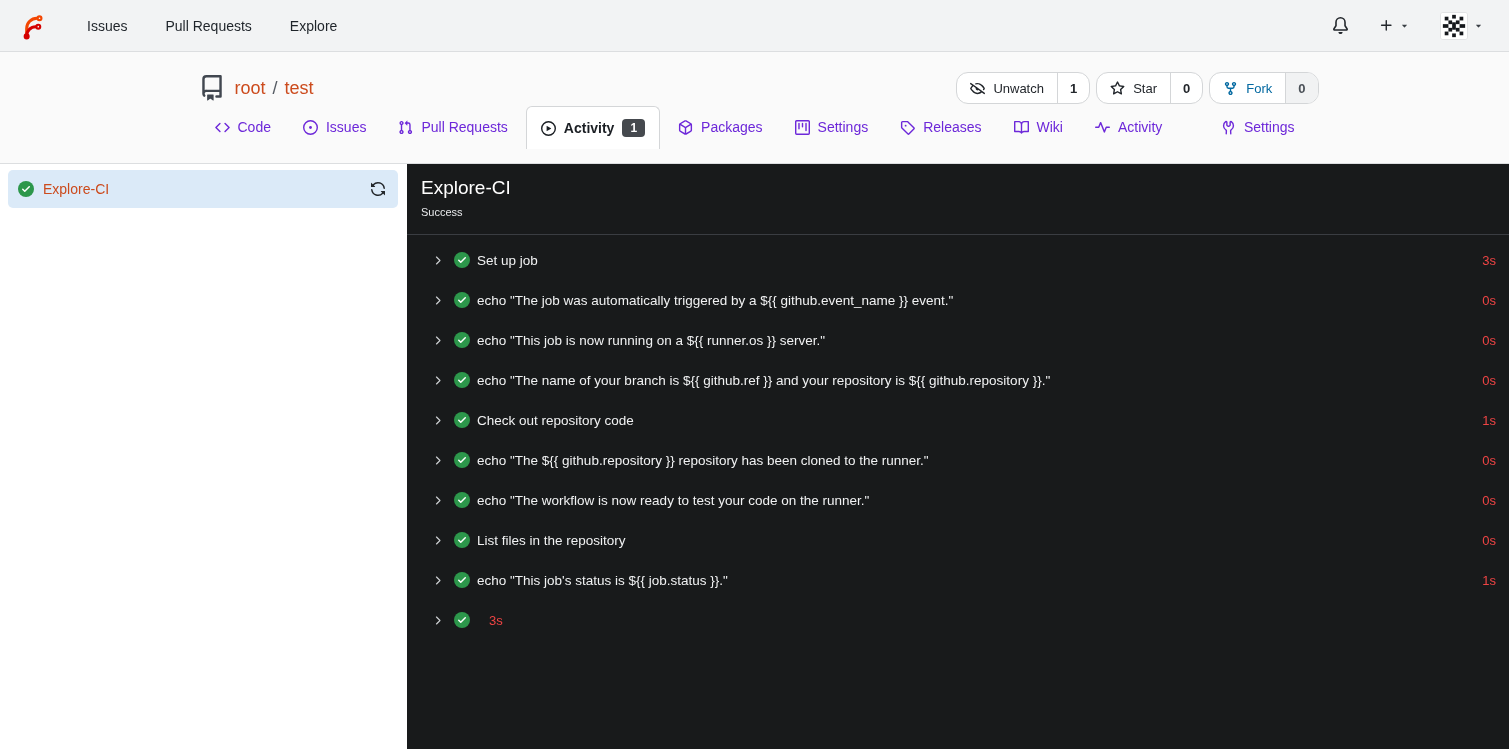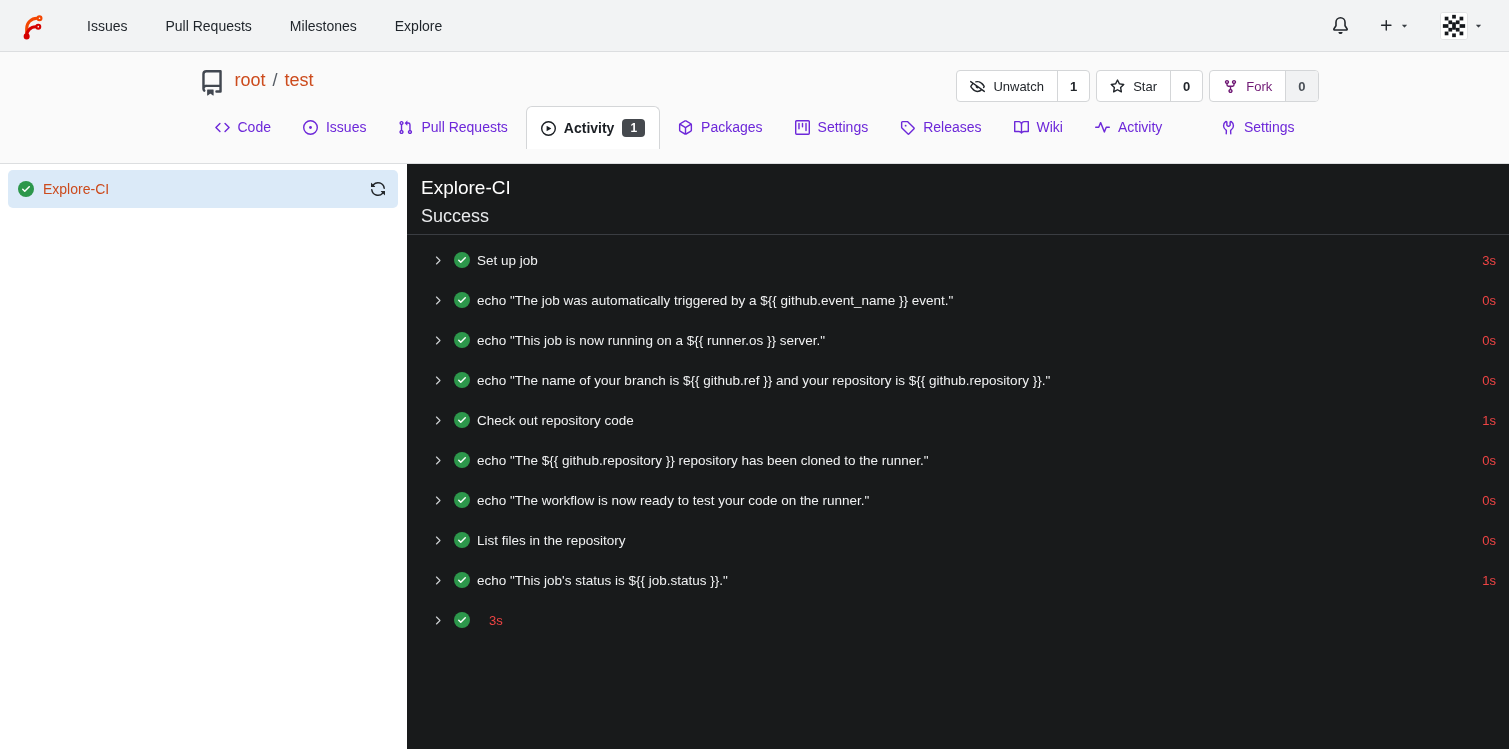--- a/index.html
+++ b/index.html
@@ -32,32 +32,32 @@
 
   
   .repo-header {
     height:112px; background:#fafafa; position:relative;
     display:flex; flex-direction:column;
   }
   .repo-header::after {
     content:""; position:absolute; left:0; right:0; bottom:0; height:1px; background:#dcdee0;
   }
   .container { width:1128px; margin:0 auto; }
-  .repo-title-row { display:flex; padding-top:18px; height:54px; }
+  .repo-title-row { display:flex; align-items:center; padding-top:18px; height:54px; }
   .repo-icon { color:#414750; margin:0 10px 0 8px; }
   .repo-link { color:#cc4b1d; font-size:18px; }
   .repo-sep { color:#565c64; font-size:18px; margin:0 7px; }
   .repo-buttons { margin-left:auto; display:flex; gap:6px; }
   .btn-group {
     display:flex; align-items:stretch; height:32px; background:#ffffff;
-    border:1px solid #d4d6d8; border-radius:4px; overflow:hidden; font-size:13px;
+    border:1px solid #d4d6d8; border-radius:12px; overflow:hidden; font-size:13px;
   }
   .btn-main { display:flex; align-items:center; gap:8px; padding:0 13px; color:#23272c; cursor:pointer; }
   .btn-count { display:flex; align-items:center; padding:0 12px; border-left:1px solid #d4d6d8; color:#23272c; font-weight:600; cursor:pointer; }
-  .btn-group.disabled .btn-main { color:#701a75; cursor:default; }
+  .btn-group.disabled .btn-main { color:#0369a1; cursor:default; }
   .btn-group.disabled .btn-count { background:#f1f2f3; color:#4b5158; }
 
   .repo-tabs {
     display:flex; align-items:flex-end; height:43px; position:relative; z-index:1;
     padding:0 10px; gap:4px;
   }
   .tab {
     display:flex; align-items:center; gap:8px; height:42px; margin-bottom:1px;
     padding:0 14px; color:#6d28d9; font-size:14px; border-radius:6px 6px 0 0;
   }
@@ -78,21 +78,21 @@
   .job-item {
     margin:6px 9px 0 8px; height:38px; border-radius:5px; background:#dbeaf8;
     display:flex; align-items:center; padding:0 12px 0 10px; gap:9px; cursor:pointer;
   }
   .job-item-label { color:#cc4b1d; font-size:14px; flex:1; }
   .job-sync { color:#23272b; cursor:pointer; display:flex; }
 
   .log-panel { flex:1; background:#181a1b; color:#ffffff; display:flex; flex-direction:column; }
   .log-header { height:71px; padding:13px 14px 0; border-bottom:1px solid #3a3d42; }
   .log-title { font-size:19px; font-weight:400; color:#ffffff; }
-  .log-status { font-size:18px; color:#e8eaec; margin-top:7px; }
+  .log-status { font-size:11px; color:#e8eaec; margin-top:7px; }
   .steps { padding-top:5px; }
   .step { height:40px; display:flex; align-items:center; padding:0 13px 0 24px; cursor:pointer; }
   .step-chevron { color:#cdd0d3; margin-right:10px; flex-shrink:0; }
   .step-check { margin-right:7px; flex-shrink:0; }
   .step-name { font-size:13.5px; color:#f1f2f3; flex:1; white-space:nowrap; overflow:hidden; }
   .step-duration { font-size:13px; color:#ef4444; margin-left:12px; }
 </style>
 </head>
 <body>
 
@@ -192,21 +192,20 @@
 
 <header class="navbar">
   <a class="logo">
     <svg width="29" height="33">
         <use href="#sym-logo"></use>
       </svg>
   </a>
   <nav class="nav-links">
     <a class="nav-link">Issues</a>
     <a class="nav-link">Pull Requests</a>
-    <a class="nav-link">Milestones</a>
     <a class="nav-link">Explore</a>
   </nav>
   <div class="nav-right">
     <a class="nav-iconbtn">
       <svg width="17" height="17">
           <use href="#sym-bell"></use>
         </svg>
     </a>
     <a class="nav-iconbtn">
       <svg width="15" height="15">

